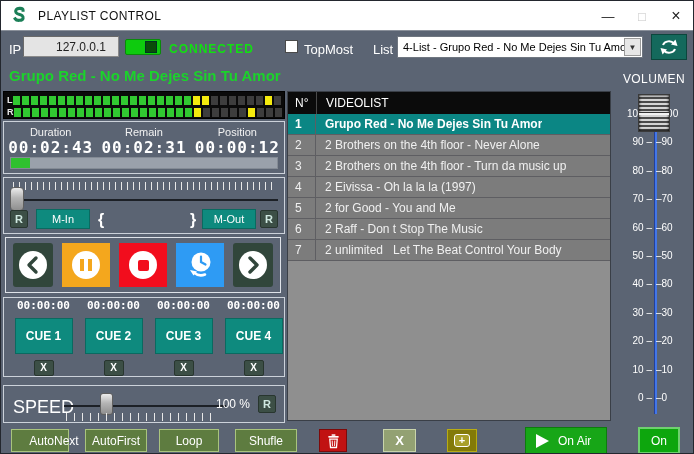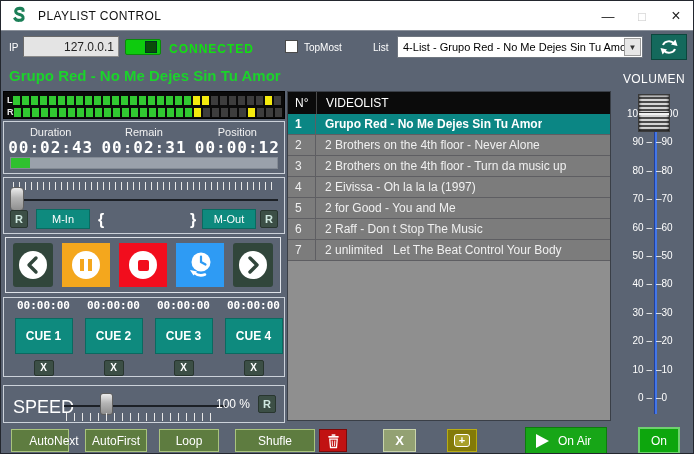--- a/index.html
+++ b/index.html
@@ -9,22 +9,22 @@
   
   .titlebar { position:absolute; left:0; top:0; width:100%; height:30px; background:#ffffff; border-bottom:1px solid #8a909a; display:flex; align-items:center; }
   .logo { margin-left:9px; width:18px; height:20px; }
   .title-text { margin-left:10px; font-size:12px; color:#101010; letter-spacing:.4px; }
   .winbtns { position:absolute; right:0; top:0; height:30px; display:flex; }
   .winbtn { width:34px; height:30px; display:flex; align-items:center; justify-content:center; font-size:13px; color:#222; }
   .winbtn.max { color:#c6c6c6; }
   .winbtn.close { font-size:16px; }
 
   
-  .lbl { position:absolute; color:#fff; font-size:10px; }
-  .ip-field { position:absolute; left:22px; top:35px; width:96px; height:21px; background:#e4e4e4; border:1px solid #8a8a8a; border-top-color:#6a6a6a; border-left-color:#6a6a6a; font-size:12px; color:#222; text-align:right; padding-right:4px; }
+  .lbl { position:absolute; color:#fff; font-size:13px; }
+  .ip-field { position:absolute; left:22px; top:35px; width:96px; height:21px; background:#e4e4e4; border:1px solid #8a8a8a; border-top-color:#6a6a6a; border-left-color:#6a6a6a; font-size:12px; color:#222; text-align:right; padding-right:12px; }
   .toggle { position:absolute; left:124px; top:38px; width:36px; height:16px; background:#0ecb0e; border:1px solid #0a8a0a; border-radius:2px; }
   .toggle-knob { position:absolute; right:3px; top:1px; width:12px; height:12px; background:#0a4d0a; border:1px solid #032; }
   .connected { position:absolute; left:168px; top:41px; color:#12df12; font-weight:bold; font-size:12px; letter-spacing:1px; }
   .topmost-box { position:absolute; left:284px; top:39px; width:13px; height:13px; background:#fff; border:1px solid #4a4a4a; }
   .dropdown { position:absolute; left:396px; top:35px; width:246px; height:22px; background:#fff; border:1px solid #6f7680; display:flex; align-items:center; }
   .dropdown-text { flex:1; font-size:11px; color:#000; padding-left:5px; white-space:nowrap; overflow:hidden; }
   .dropdown-arrow { width:17px; height:18px; margin-right:1px; background:#e7e7e7; border:1px solid #9a9a9a; display:flex; align-items:center; justify-content:center; font-size:8px; color:#333; }
   .refresh-btn { position:absolute; left:650px; top:33px; width:36px; height:26px; background:#14695c; border:1px solid #0b463c; display:flex; align-items:center; justify-content:center; }
 
   
@@ -418,21 +418,21 @@
         </div>
       </div>
     <div class="vol-thumb">
         <div class="vol-thumb-mid"></div>
       </div>
   </div>
 
   <div class="btn-olive" style="left:10px;width:58px;padding-left:28px;">AutoNext</div>
   <div class="btn-olive" style="left:158px;width:60px;">Loop</div>
   <div class="btn-olive" style="left:84px;width:62px;">AutoFirst</div>
-  <div class="btn-olive" style="left:234px;width:80px;">Shufle</div>
+  <div class="btn-olive" style="left:234px;width:62px;">Shufle</div>
   <div class="btn-trash">
     <svg width="13" height="16" viewBox="0 0 14 16">
       <rect x="1.5" y="2.6" width="11" height="1.8" fill="#fff"></rect>
       <rect x="5" y="0.8" width="4" height="1.6" fill="#fff"></rect>
       <path d="M3 6 h8 l-0.8 9 h-6.4 z" fill="none" stroke="#fff" stroke-width="1.4"></path>
       <line x1="5.6" y1="7.5" x2="5.9" y2="13.5" stroke="#fff"></line>
       <line x1="8.4" y1="7.5" x2="8.1" y2="13.5" stroke="#fff"></line>
     </svg>
   </div>
   <div class="btn-x">X</div>

